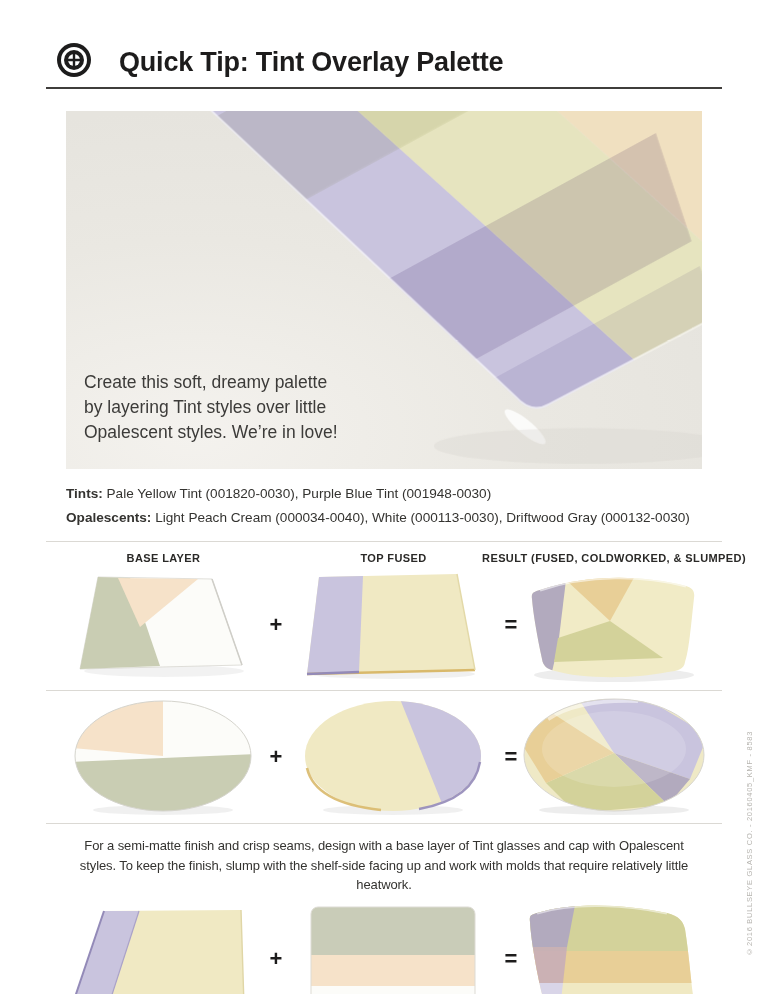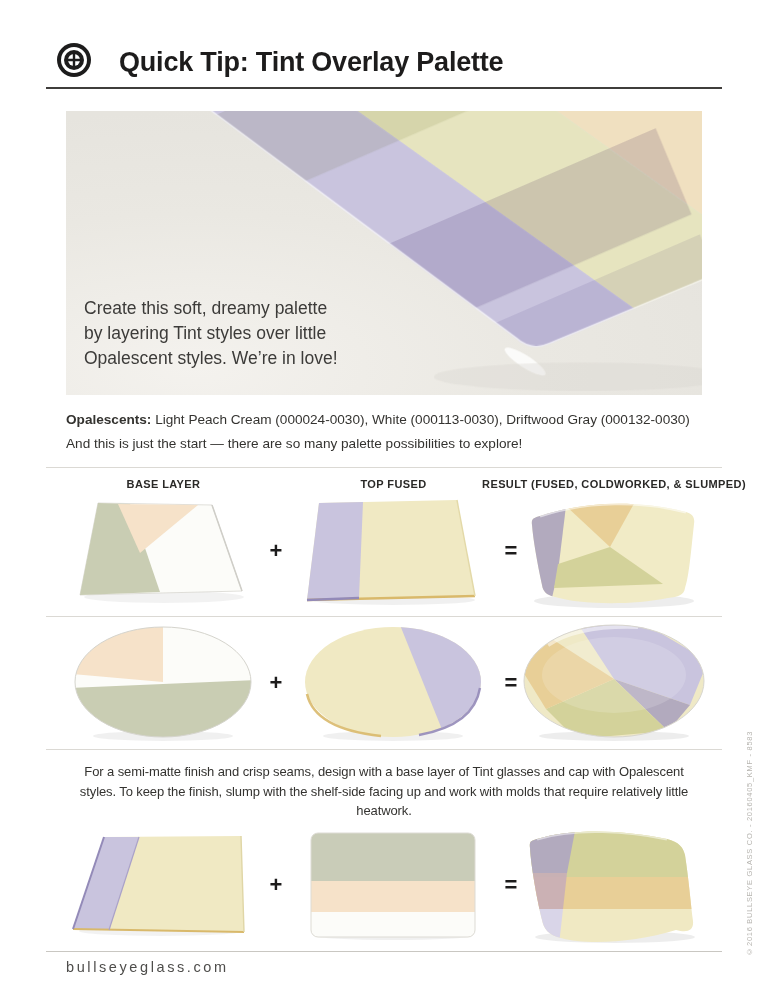--- a/index.html
+++ b/index.html
@@ -23,21 +23,21 @@
   
   .masthead{display:flex;align-items:flex-end;gap:27px;padding-left:10px;}
   .masthead .logo{width:36px;height:36px;flex:0 0 auto;}
   .masthead h1{
     margin:0;font-size:27px;font-weight:bold;color:var(--ink);letter-spacing:-0.2px;
   }
   .rule-dark{border:0;border-top:2px solid var(--rule-dark);margin:9px 0 0 0;}
   .rule-light{border:0;border-top:1px solid var(--rule-light);margin:0;}
   
   .hero{
-    position:relative;height:284px;margin:22px 20px 0 20px;background:var(--photo-bg);
+    position:relative;height:358px;margin:22px 20px 0 20px;background:var(--photo-bg);
     overflow:hidden;
   }
   .hero svg{position:absolute;inset:0;width:100%;height:100%;}
   .hero-caption{
     position:absolute;left:18px;bottom:24px;font-size:17.5px;line-height:1.42;
     color:var(--text-soft);
   }
   
   .intro{margin:13px 20px 0 20px;font-size:13.6px;line-height:1.78;color:var(--text);}
   .intro p{margin:0;}
@@ -122,22 +122,22 @@
     </svg>
     <div class="hero-caption">
       <div>Create this soft, dreamy palette</div>
       <div>by layering Tint styles over little</div>
       <div>Opalescent styles. We’re in love!</div>
     </div>
   </div>
 
   
   <div class="intro">
-    <p><span class="lbl">Opalescents:</span><span> Light Peach Cream (000024-0030), White (000113-0030), Driftwood Gray (000132-0030)</span></p>
-    <p>And this is just the start — there are so many palette possibilities to explore!</p>
+    <p><span class="lbl">Tints:</span><span> Pale Yellow Tint (001820-0030), Purple Blue Tint (001948-0030)</span></p>
+    <p><span class="lbl">Opalescents:</span><span> Light Peach Cream (000034-0040), White (000113-0030), Driftwood Gray (000132-0030)</span></p>
   </div>
 
   <hr class="rule-light" style="margin-top:11px;">
 
   
   <div class="demo-grid">
     <div class="col-head">BASE LAYER</div>
     <div></div>
     <div class="col-head">TOP FUSED</div>
     <div></div>

